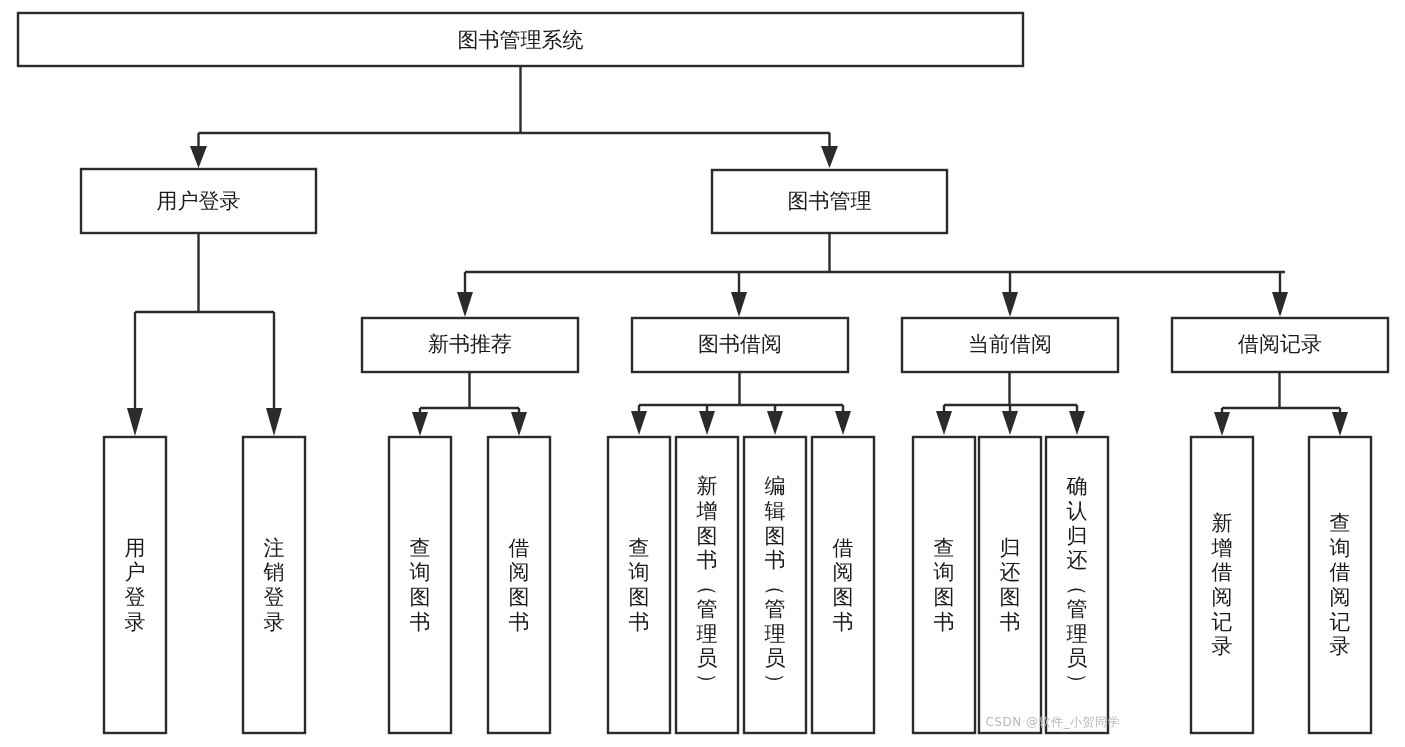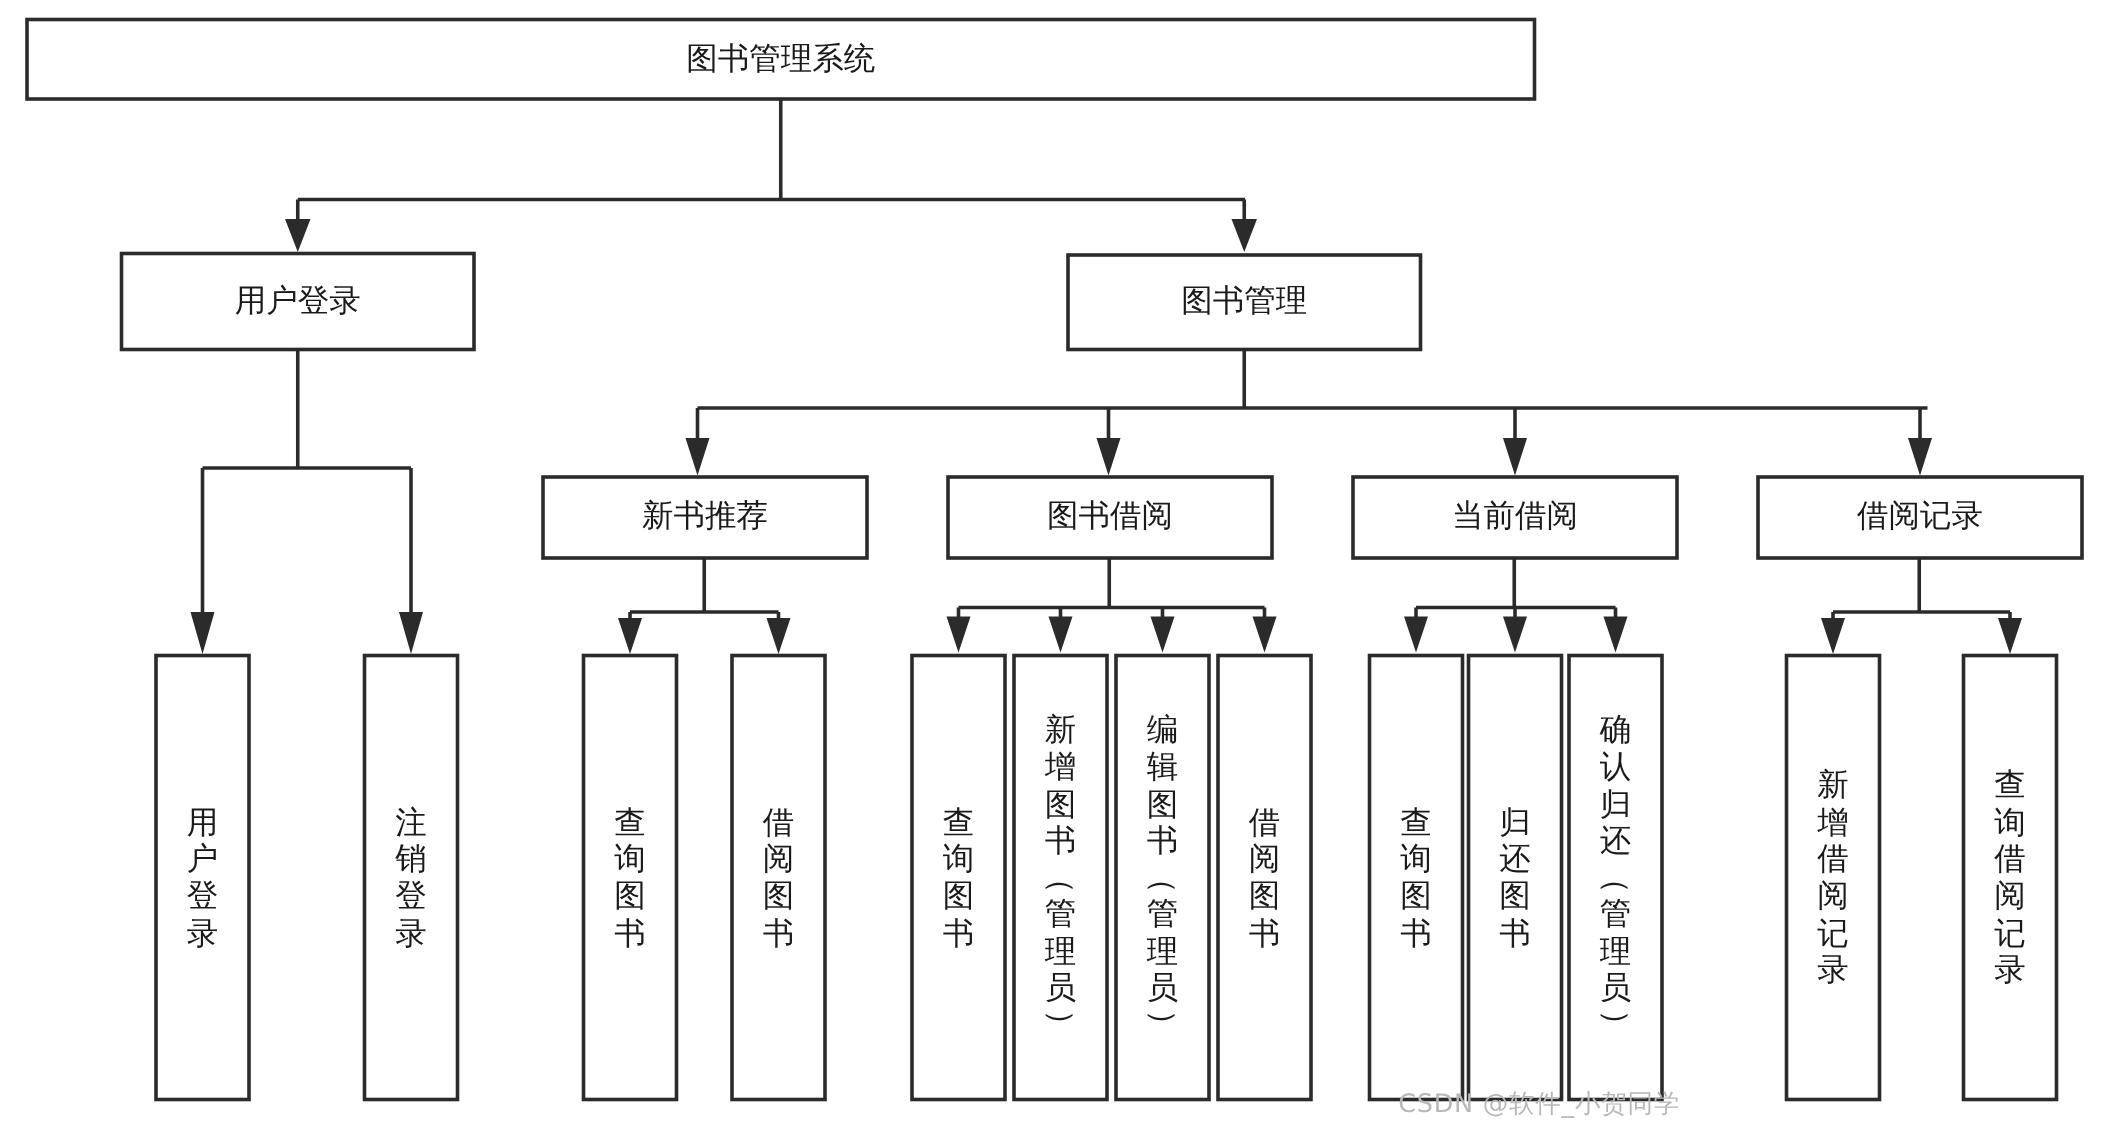--- a/index.html
+++ b/index.html
@@ -63,23 +63,23 @@
   .leaf-label span.vchar {
     display: block;
   }
   .leaf-label .rot {
     display: block;
     transform: rotate(90deg);
   }
   #watermark {
     position: absolute;
     right: 8px;
-    bottom: 0;
-    font-family: "DejaVu Sans", "Liberation Sans", sans-serif;
-    font-size: 17px;
+    bottom: 16px;
+    font-family: "DejaVu Sans", "Liberation Sans", sans-serif;
+    font-size: 12px;
     color: #b8b8b8;
     letter-spacing: 0.5px;
     white-space: nowrap;
   }
 </style>
 </head>
 <body>
 
 <div id="diagram-root">
 

